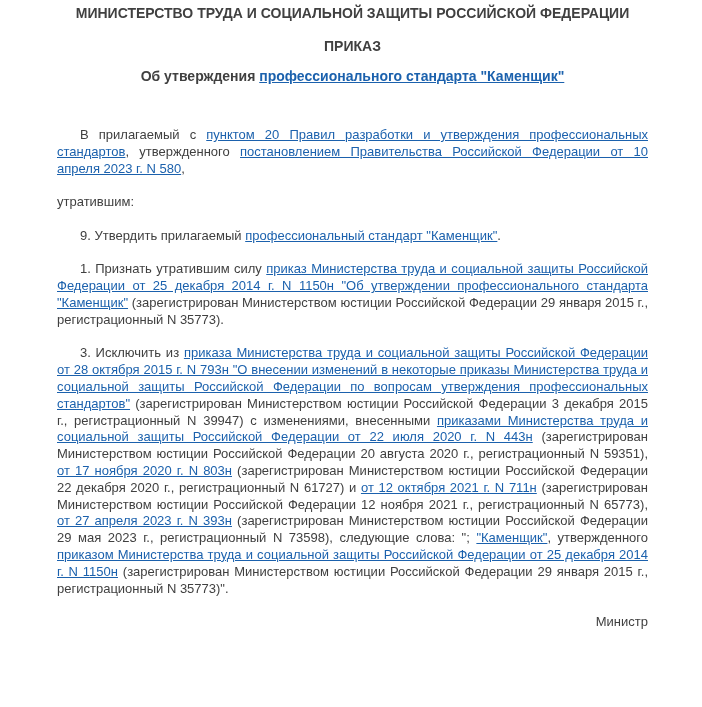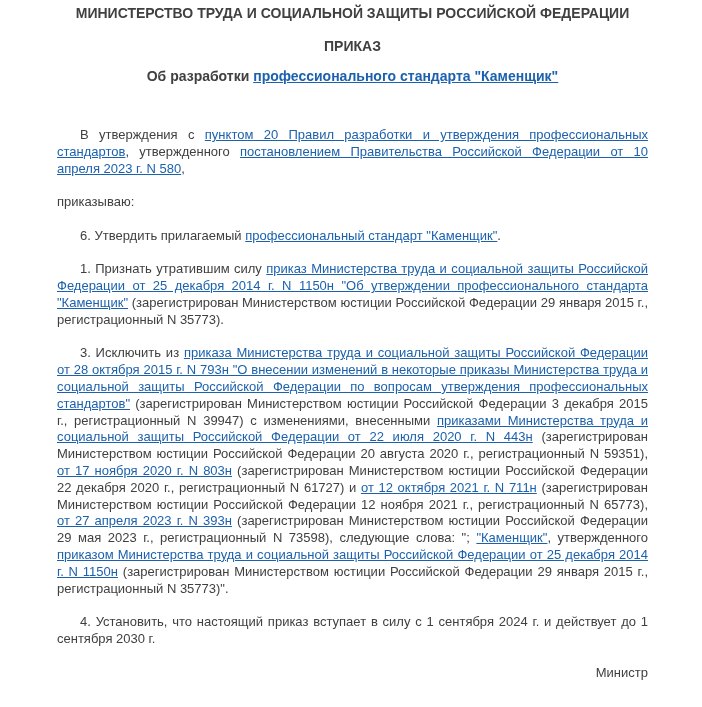--- a/index.html
+++ b/index.html
@@ -50,32 +50,31 @@
 </head>
 <body>
 
 <div class="doc">
 
   <div class="head ministry">МИНИСТЕРСТВО ТРУДА И СОЦИАЛЬНОЙ ЗАЩИТЫ РОССИЙСКОЙ ФЕДЕРАЦИИ</div>
 
   <div class="head doctype">ПРИКАЗ</div>
 
 
-  <div class="head subject"><span>Об разработки </span><a class="doc-link" href="#">профессионального стандарта "Каменщик"</a></div>
+  <div class="head subject"><span>Об утверждения </span><a class="doc-link" href="#">профессионального стандарта "Каменщик"</a></div>
 
-  <p class="para indent"><span>В утверждения с </span><a class="doc-link" href="#">пунктом 20 Правил разработки и утверждения профессиональных стандартов</a><span>, утвержденного </span><a class="doc-link" href="#">постановлением Правительства Российской Федерации от 10 апреля 2023 г. N 580</a><span>,</span></p>
+  <p class="para indent"><span>В прилагаемый с </span><a class="doc-link" href="#">пунктом 20 Правил разработки и утверждения профессиональных стандартов</a><span>, утвержденного </span><a class="doc-link" href="#">постановлением Правительства Российской Федерации от 10 апреля 2023 г. N 580</a><span>,</span></p>
 
-  <p class="para"><span>приказываю:</span></p>
+  <p class="para"><span>утратившим:</span></p>
 
-  <p class="para indent"><span>6. Утвердить прилагаемый </span><a class="doc-link" href="#">профессиональный стандарт "Каменщик"</a><span>.</span></p>
+  <p class="para indent"><span>9. Утвердить прилагаемый </span><a class="doc-link" href="#">профессиональный стандарт "Каменщик"</a><span>.</span></p>
 
   <p class="para indent"><span>1. Признать утратившим силу </span><a class="doc-link" href="#">приказ Министерства труда и социальной защиты Российской Федерации от 25 декабря 2014 г. N 1150н "Об утверждении профессионального стандарта "Каменщик"</a><span> (зарегистрирован Министерством юстиции Российской Федерации 29 января 2015 г., регистрационный N 35773).</span></p>
 
   <p class="para indent"><span>3. Исключить из </span><a class="doc-link" href="#">приказа Министерства труда и социальной защиты Российской Федерации от 28 октября 2015 г. N 793н "О внесении изменений в некоторые приказы Министерства труда и социальной защиты Российской Федерации по вопросам утверждения профессиональных стандартов"</a><span> (зарегистрирован Министерством юстиции Российской Федерации 3 декабря 2015 г., регистрационный N 39947) с изменениями, внесенными </span><a class="doc-link" href="#">приказами Министерства труда и социальной защиты Российской Федерации от 22 июля 2020 г. N 443н</a><span> (зарегистрирован Министерством юстиции Российской Федерации 20 августа 2020 г., регистрационный N 59351), </span><a class="doc-link" href="#">от 17 ноября 2020 г. N 803н</a><span> (зарегистрирован Министерством юстиции Российской Федерации 22 декабря 2020 г., регистрационный N 61727) и </span><a class="doc-link" href="#">от 12 октября 2021 г. N 711н</a><span> (зарегистрирован Министерством юстиции Российской Федерации 12 ноября 2021 г., регистрационный N 65773), </span><a class="doc-link" href="#">от 27 апреля 2023 г. N 393н</a><span> (зарегистрирован Министерством юстиции Российской Федерации 29 мая 2023 г., регистрационный N 73598), следующие слова: "; </span><a class="doc-link" href="#">"Каменщик"</a><span>, утвержденного </span><a class="doc-link" href="#">приказом Министерства труда и социальной защиты Российской Федерации от 25 декабря 2014 г. N 1150н</a><span> (зарегистрирован Министерством юстиции Российской Федерации 29 января 2015 г., регистрационный N 35773)".</span></p>
 
-  <p class="para indent"><span>4. Установить, что настоящий приказ вступает в силу с 1 сентября 2024 г. и действует до 1 сентября 2030 г.</span></p>
 
   <div class="signature">
     <div>Министр</div>
 
   </div>
 
 </div>
 
 </body></html>

